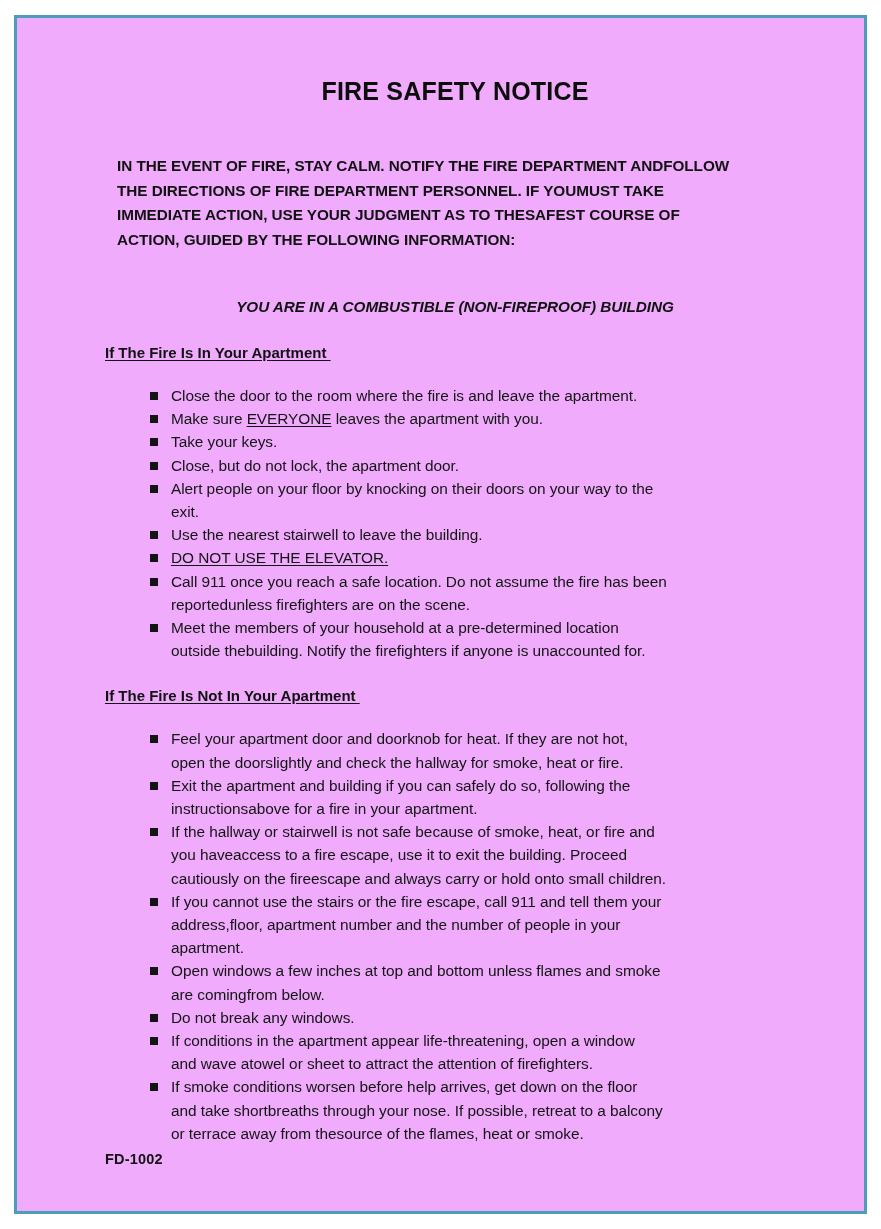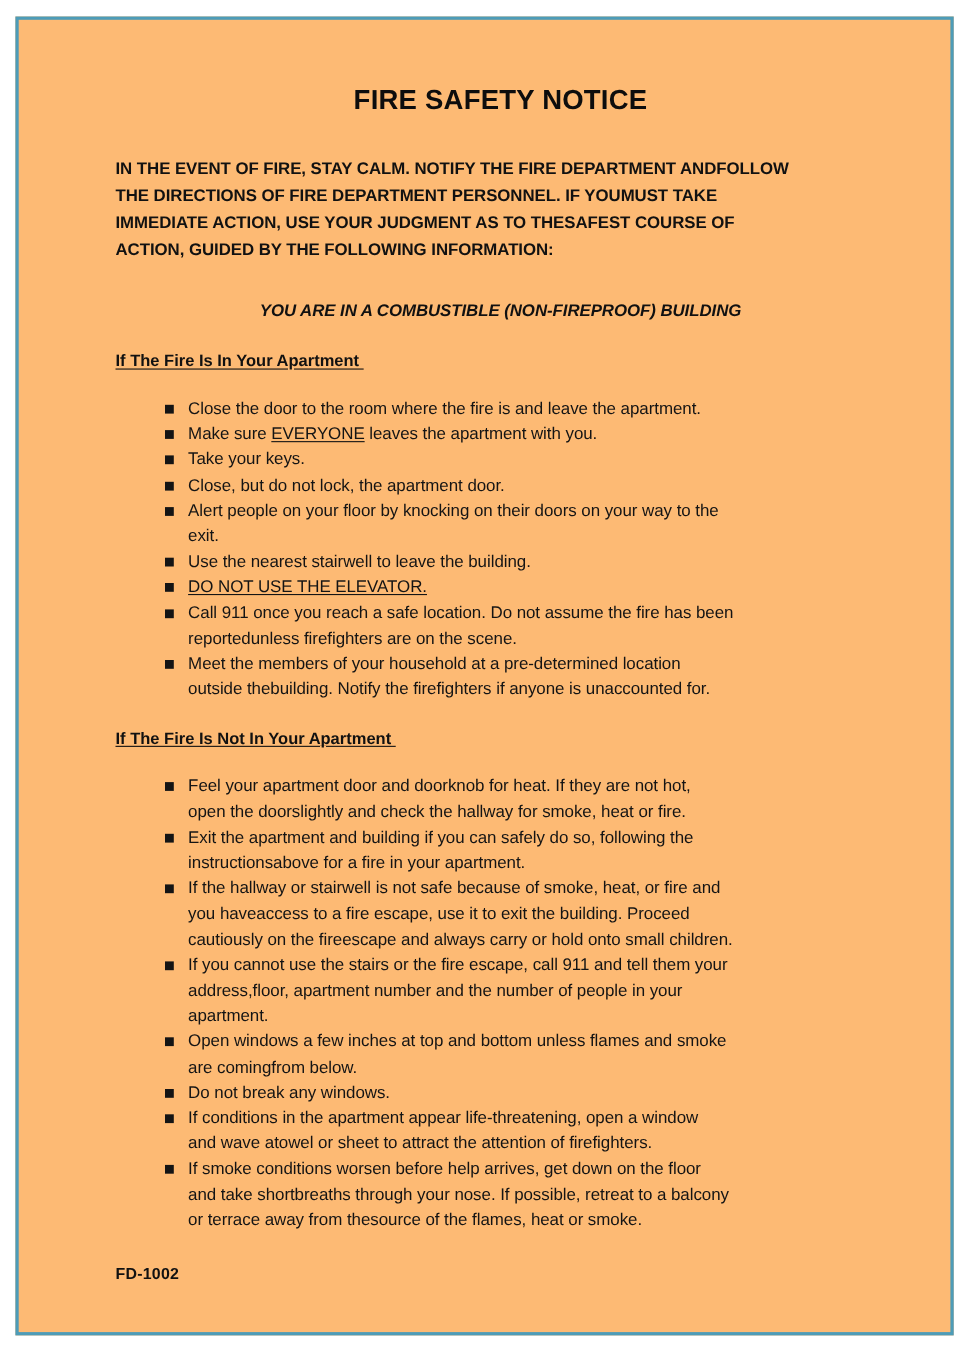--- a/index.html
+++ b/index.html
@@ -28,21 +28,21 @@
   }
 
   #notice-border {
     position: absolute;
     left: 14px;
     top: 15px;
     width: 853px;
     height: 1199px;
     box-sizing: border-box;
     border: 3px solid #4d9cb8;
-    background: #fdba74;
+    background: #f0abfc;
   }
 
   #notice-content {
     position: absolute;
     left: 88px;
     top: 40px;
     width: 700px;
   }
 
   
@@ -52,21 +52,21 @@
     text-align: center;
     letter-spacing: 0.2px;
     margin: 0;
     padding: 18px 0 0 0;
     line-height: 1.2;
     color: #0d0d0d;
   }
 
   
   .intro-block {
-    margin: 0;
+    margin: 12px;
     padding: 36px 0 0 0;
     width: 678px;
   }
   .intro-line {
     font-size: 15.3px;
     font-weight: bold;
     line-height: 24.5px;
     letter-spacing: -0.05px;
     white-space: pre;
   }

